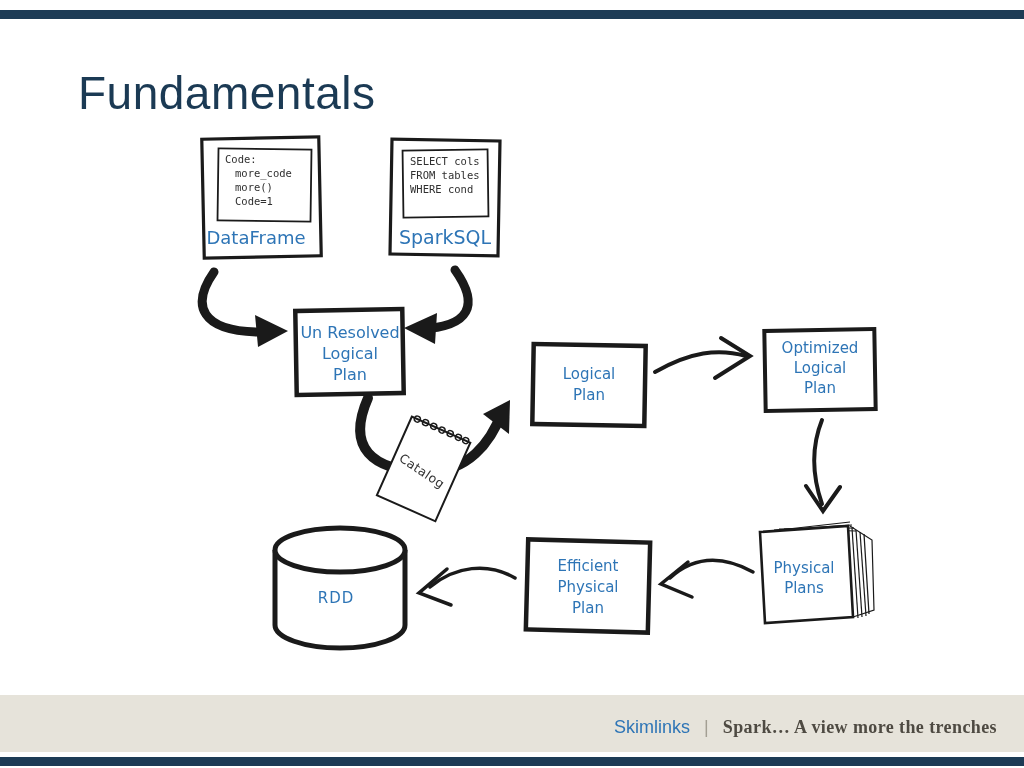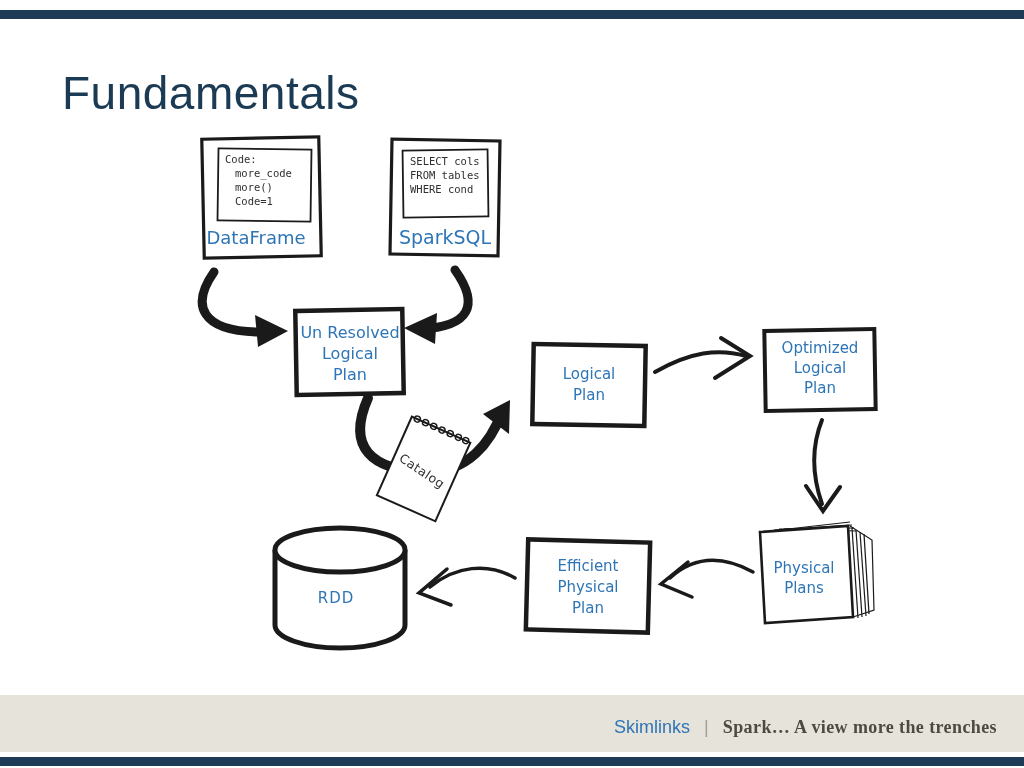--- a/index.html
+++ b/index.html
@@ -1,21 +1,21 @@
 <!DOCTYPE html>
 <html><head>
 <meta charset="utf-8">
 <style>
   html,body{margin:0;padding:0;}
   body{width:1024px;height:768px;position:relative;background:#ffffff;overflow:hidden;
        font-family:"Liberation Sans",sans-serif;}
   .edge-bar{position:absolute;left:0;width:1024px;height:9px;background:#1d3b55;}
   .edge-bar.top{top:10px;}
   .edge-bar.bottom{top:757px;}
-  .slide-title{position:absolute;left:62px;top:66px;font-size:46px;letter-spacing:.5px;
+  .slide-title{position:absolute;left:78px;top:66px;font-size:46px;letter-spacing:.5px;
        color:#1b3a54;font-family:"Liberation Sans",sans-serif;}
   .footer{position:absolute;left:0;top:695px;width:1024px;height:57px;background:#e6e3da;}
   .footer-inner{position:absolute;right:27px;top:22px;font-size:18px;display:flex;gap:14px;align-items:baseline;}
   .footer-brand{color:#2e75b6;font-family:"Liberation Sans",sans-serif;}
   .footer-sep{color:#a39f93;}
   .footer-deck{color:#4e4a42;font-weight:bold;font-family:"Liberation Serif",serif;letter-spacing:.4px;}
   svg{position:absolute;left:0;top:0;}
   .ink{stroke:#1a1a1a;fill:none;}
   .boxfill{fill:#ffffff;stroke:#1a1a1a;}
   .blue-label{fill:#2e75b6;font-family:"DejaVu Sans",sans-serif;}

